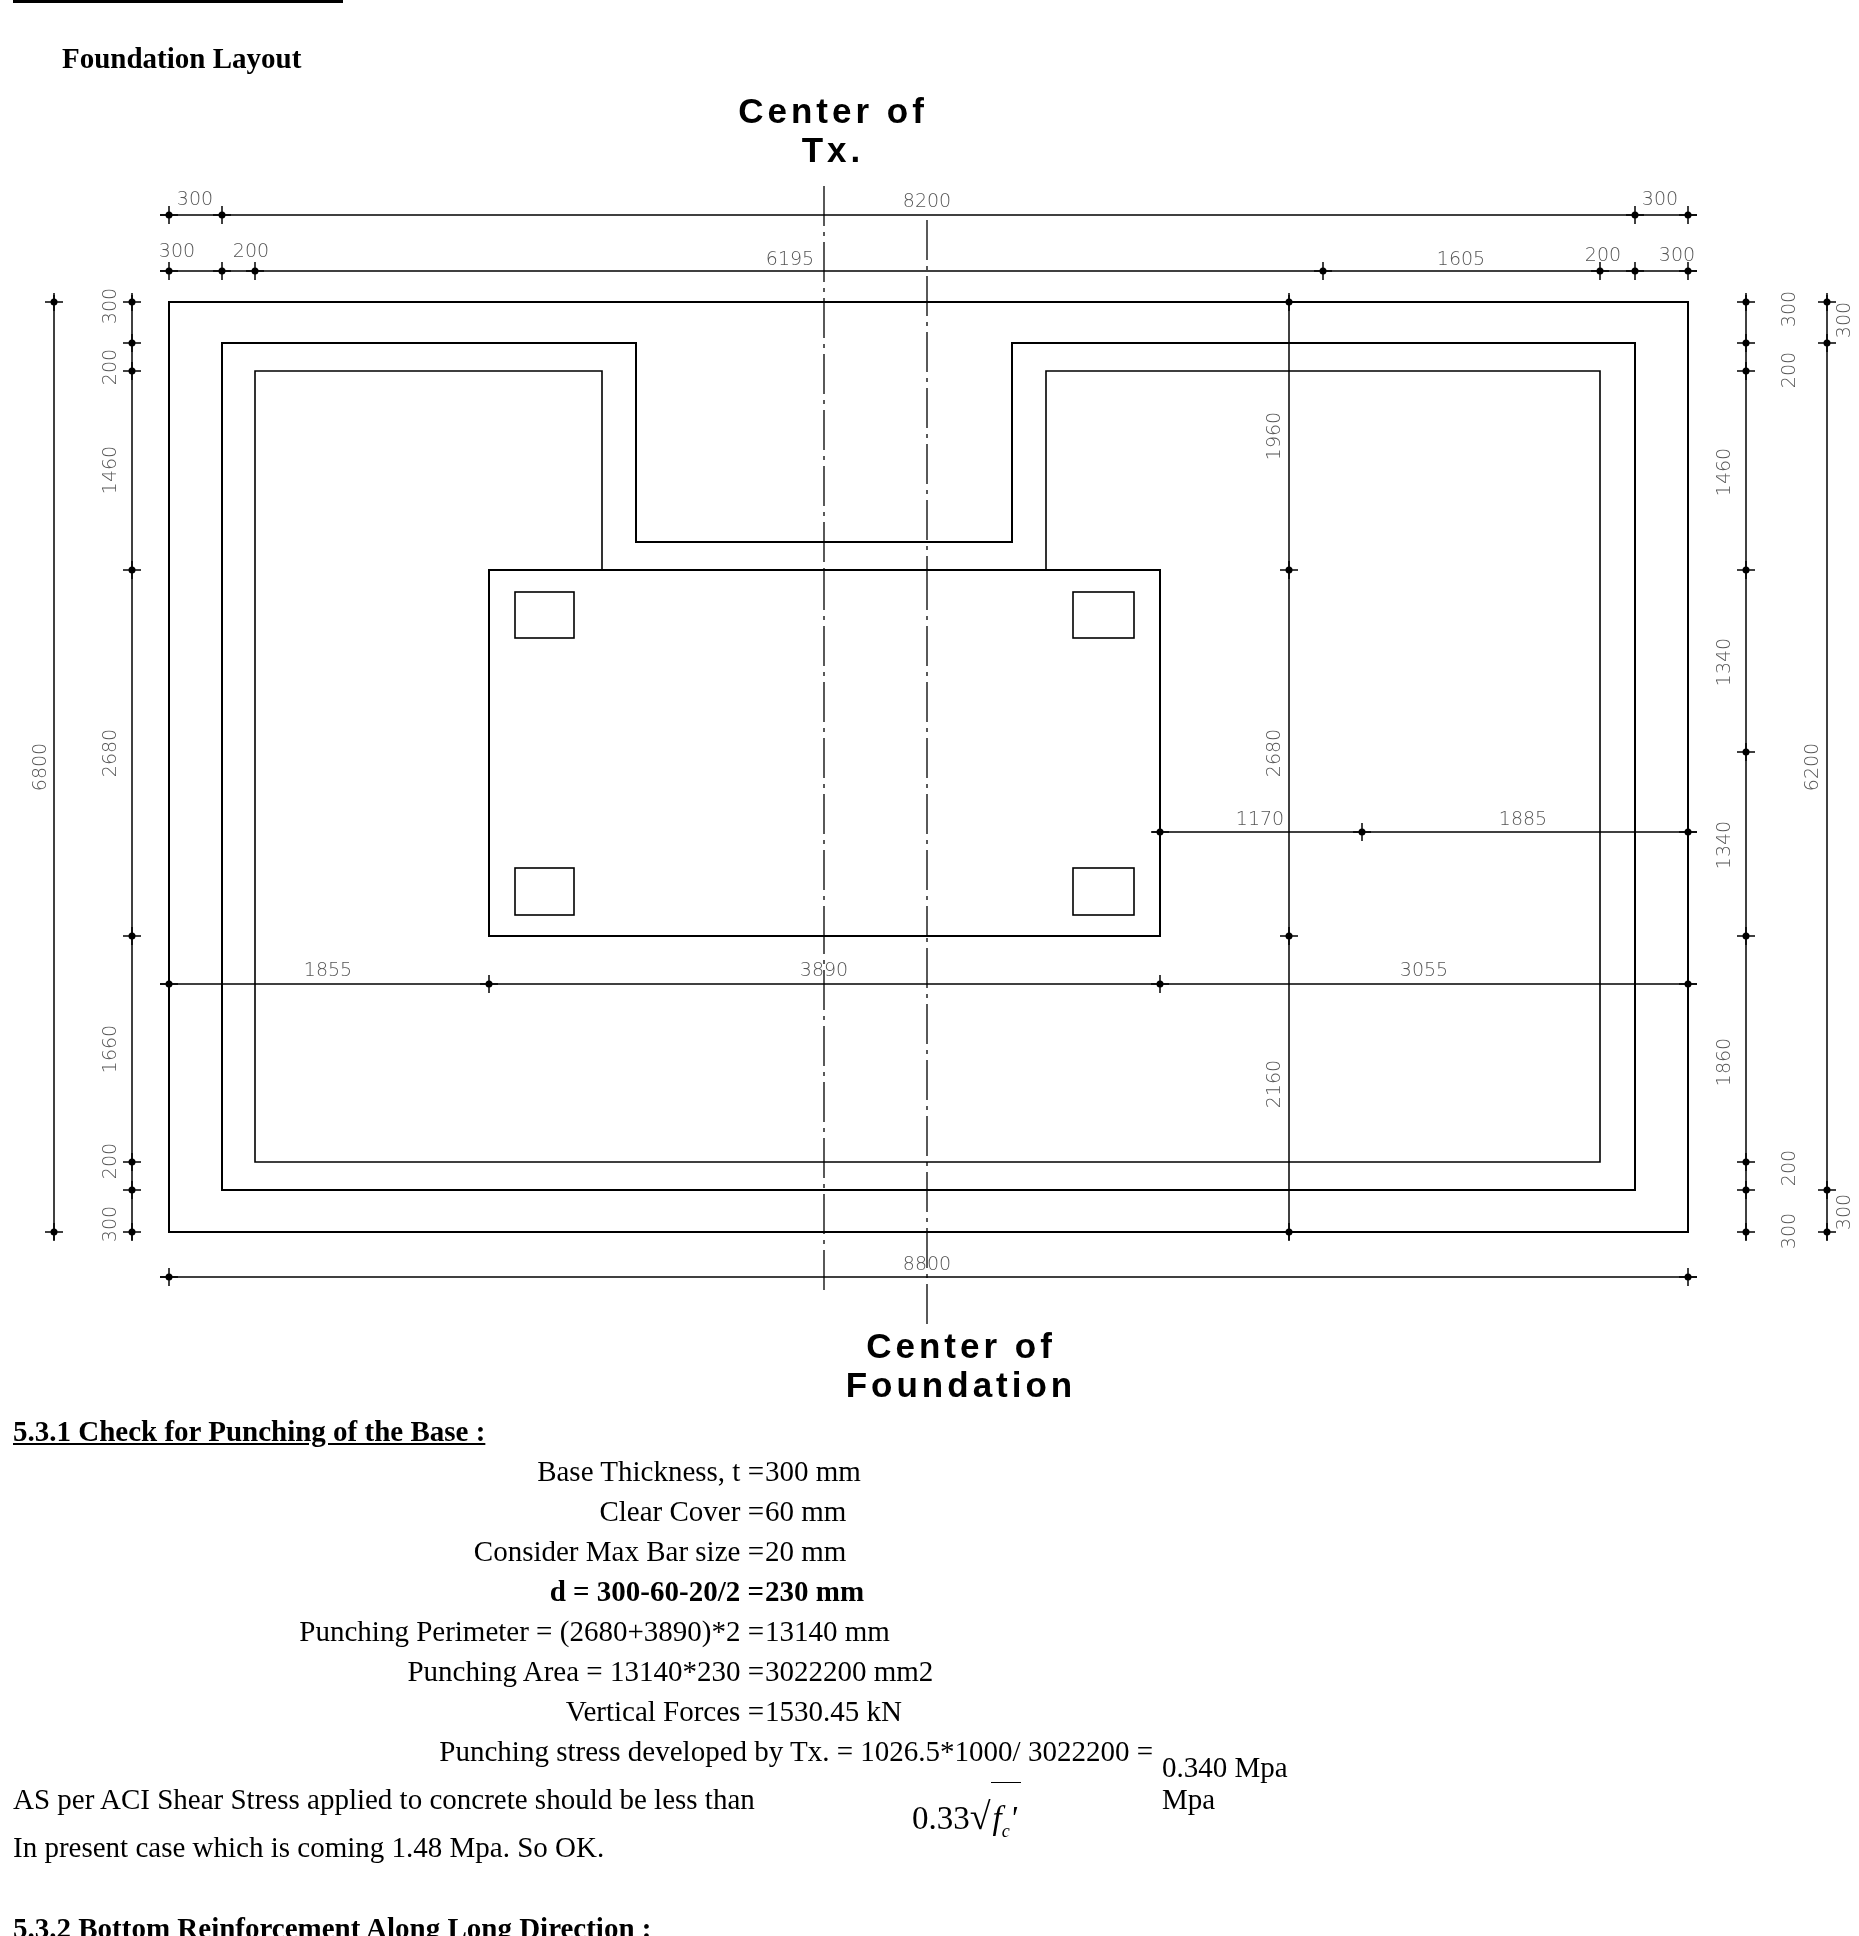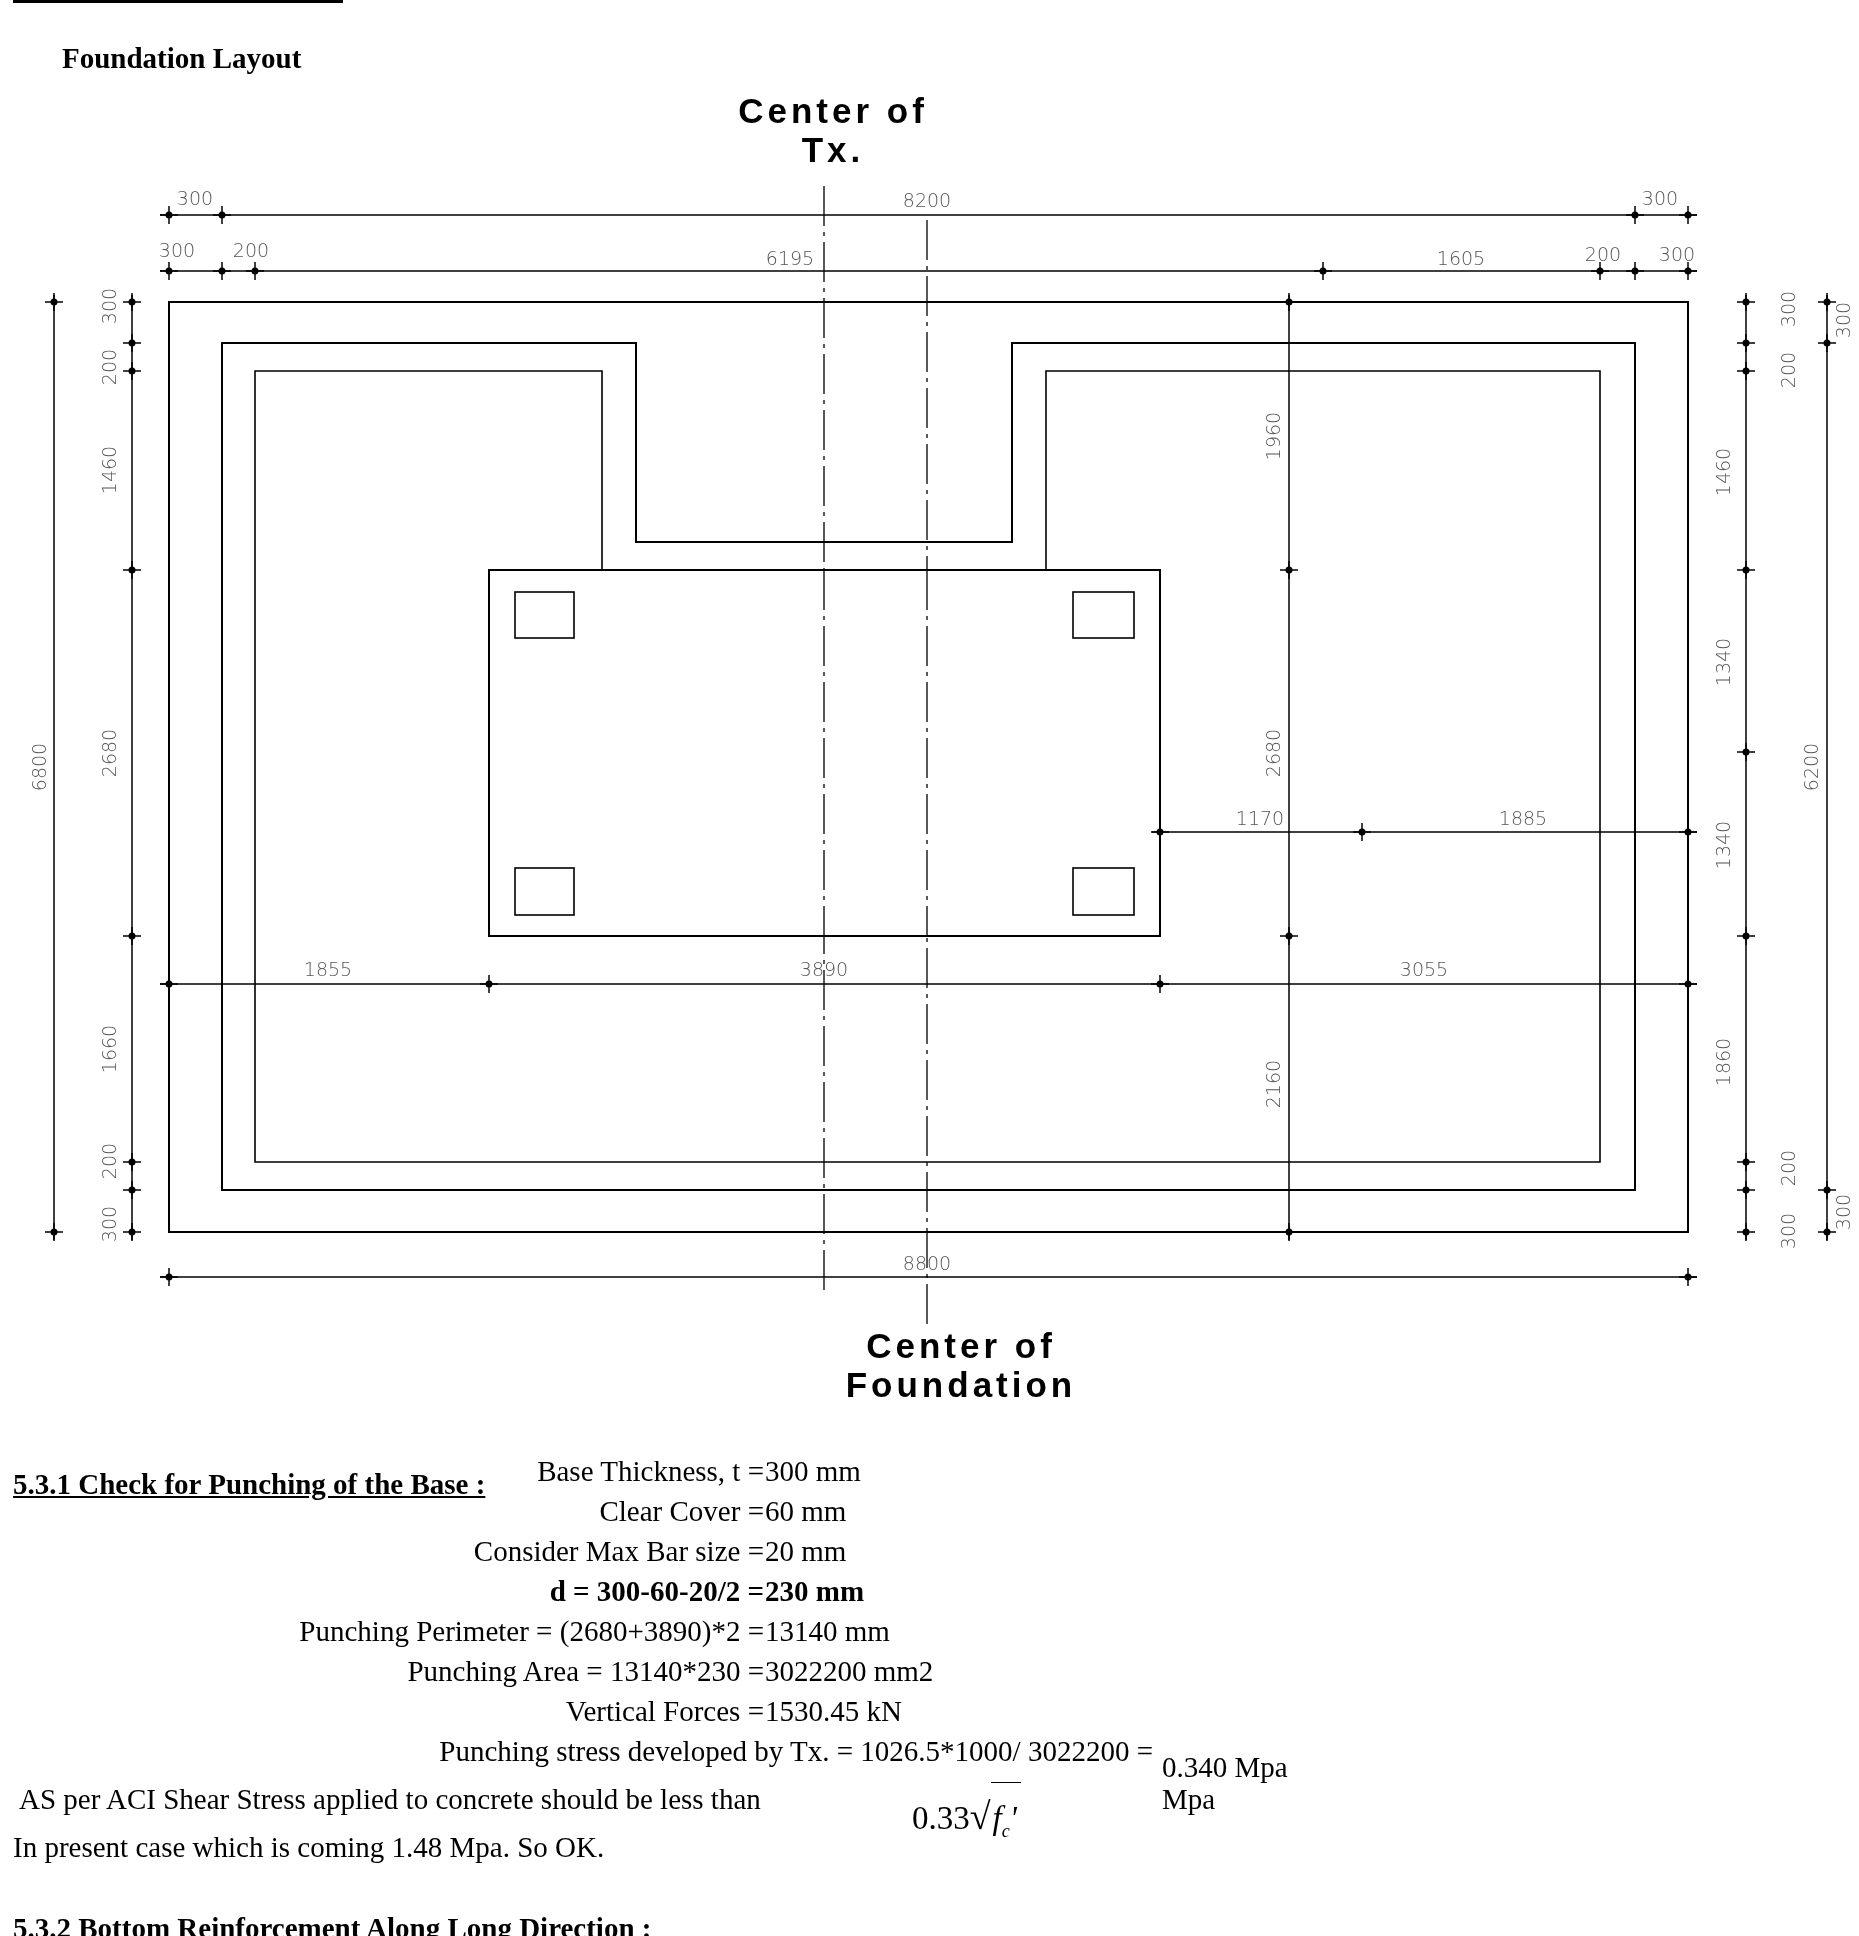--- a/index.html
+++ b/index.html
@@ -157,21 +157,21 @@
   <text class="dim-text" x="328" y="976" text-anchor="middle">1855</text>
   <text class="dim-text" x="824" y="976" text-anchor="middle">3890</text>
   <text class="dim-text" x="1424" y="976" text-anchor="middle">3055</text>
 
   <line x1="160" y1="1277" x2="1697" y2="1277" stroke="#000" stroke-width="1.5"></line>
   <use href="#tick" x="169" y="1277"></use>
     <use href="#tick" x="1688" y="1277"></use>
   <text class="dim-text" x="927" y="1270" text-anchor="middle">8800</text>
 </svg>
 
-<div class="sec-head" style="top:1468px;font-family:Liberation Serif, serif;">5.3.1 Check for Punching of the Base :</div>
+<div class="sec-head" style="top:1415px;font-family:Liberation Serif, serif;">5.3.1 Check for Punching of the Base :</div>
 
 <div class="calc-row" style="top:1455px; left:0; width:1859px;">
   <span class="calc-label">Base Thickness, t  =</span>
   <span class="calc-value">300 mm</span>
 </div>
 <div class="calc-row" style="top:1495px; left:0; width:1859px;">
   <span class="calc-label">Clear Cover =</span>
   <span class="calc-value">60 mm</span>
 </div>
 <div class="calc-row" style="top:1535px; left:0; width:1859px;">
@@ -192,20 +192,20 @@
 </div>
 <div class="calc-row" style="top:1695px; left:0; width:1859px;">
   <span class="calc-label">Vertical Forces =</span>
   <span class="calc-value">1530.45 kN</span>
 </div>
 <div class="calc-row" style="top:1735px; left:0; width:1859px;">
   <span class="calc-label" style="right:706px;">Punching stress developed by Tx. = 1026.5*1000/ 3022200 =</span>
   <span class="calc-value" style="left:1162px;margin-top:16px;">0.340 Mpa</span>
 </div>
 
-<div class="free" style="left:19px; top:1783px;">AS per ACI Shear Stress applied to concrete should be less than</div>
+<div class="free" style="left:13px; top:1783px;">AS per ACI Shear Stress applied to concrete should be less than</div>
 <div class="formula">
   <span>0.33</span><span class="sqrt-sign">√</span><span class="rad"><span>f</span><sub>c</sub><span>'</span></span>
 </div>
 <div class="free" style="left:1162px; top:1783px;">Mpa</div>
 <div class="free" style="left:13px; top:1831px;">In present case which is coming 1.48 Mpa. So OK.</div>
 
 <div class="sec-head" style="top:1912px;">5.3.2 Bottom Reinforcement Along Long Direction :</div>
 
 </body></html>

